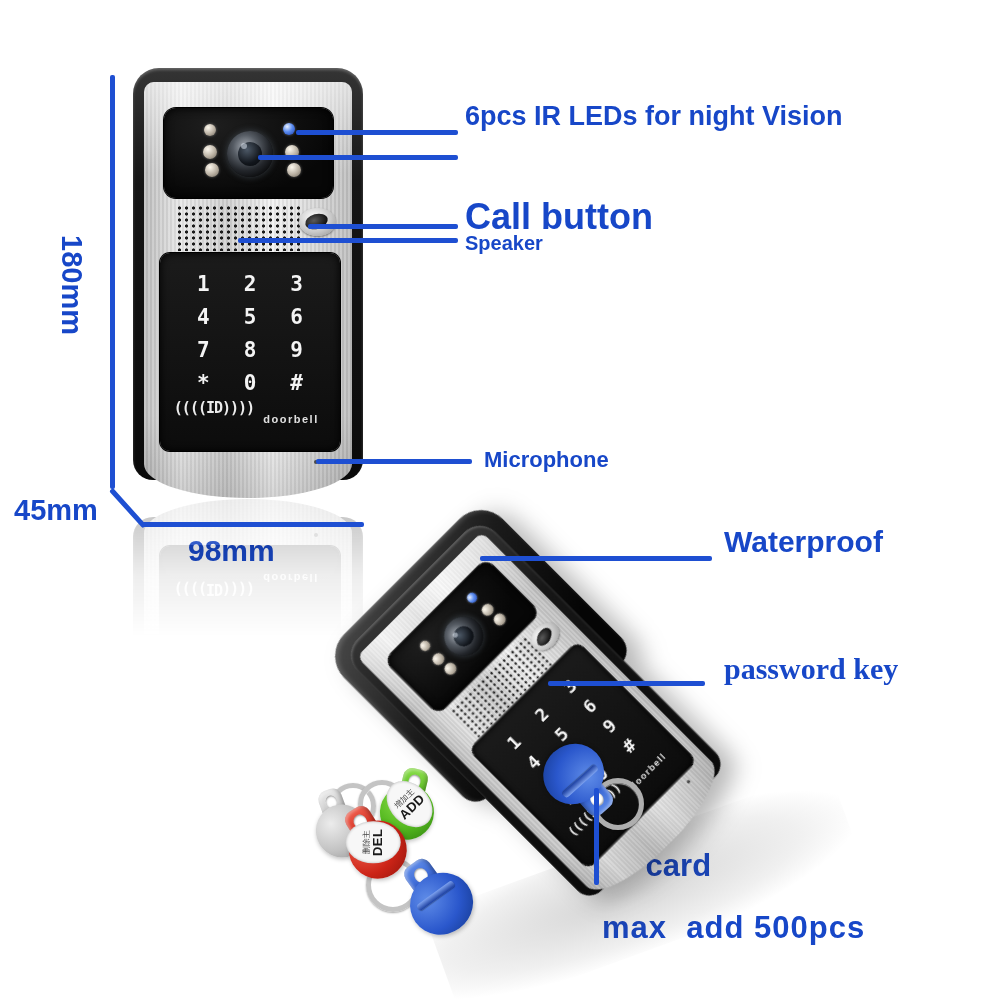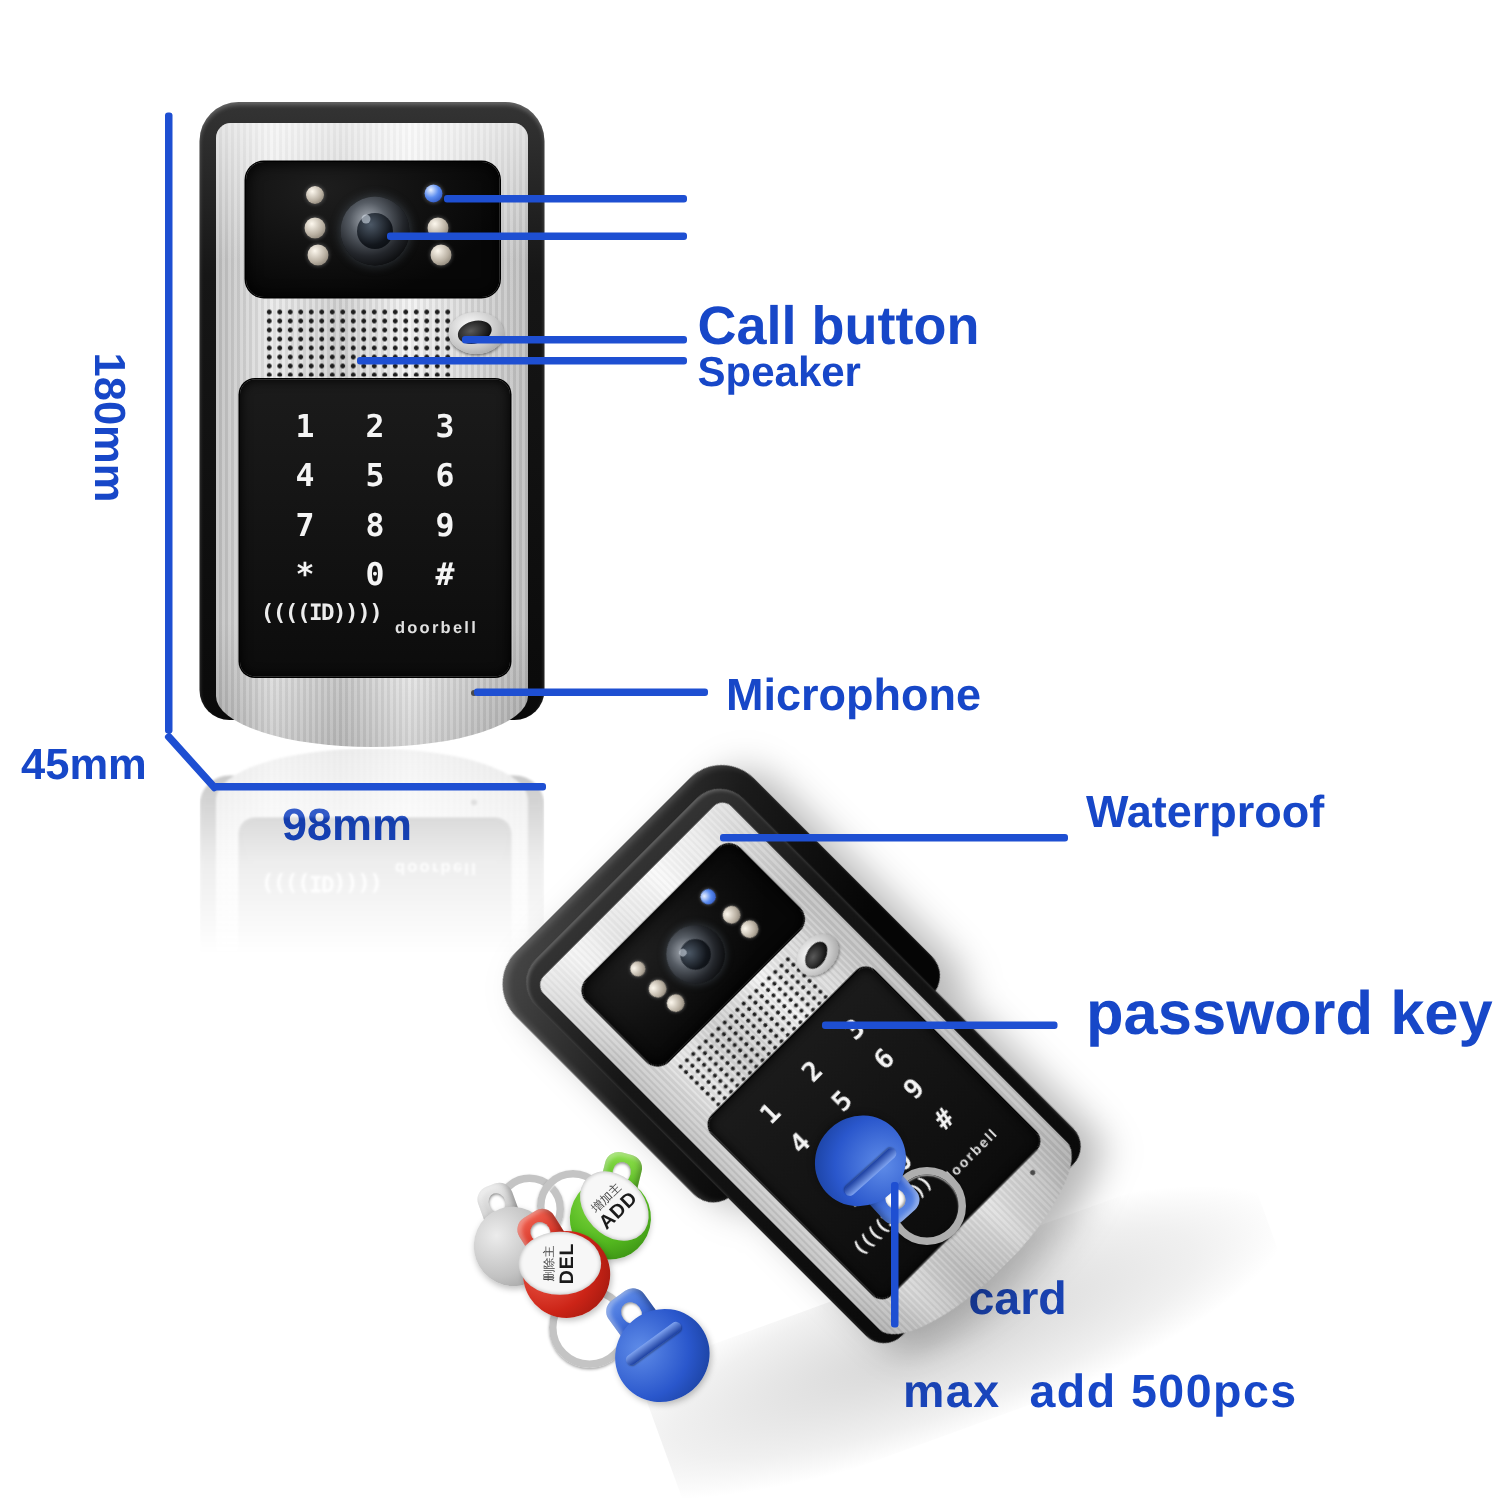--- a/index.html
+++ b/index.html
@@ -4,24 +4,24 @@
 <style>
   html,body{margin:0;padding:0;background:#fff;}
   #canvas{position:relative;width:1000px;height:1000px;background:#fff;overflow:hidden;
           font-family:"Liberation Sans",sans-serif;}
 
   
   .lbl{position:absolute;color:#1747c8;font-weight:bold;white-space:pre;}
   .lbl-ir        {left:465px;top:101px;font-size:27px;}
   .lbl-camera    {left:465px;top:138px;font-size:27px;}
   .lbl-call      {left:465px;top:196px;font-size:36px;}
-  .lbl-speaker   {left:465px;top:232px;font-size:28px;}
-  .lbl-mic       {left:484px;top:447px;font-size:30px;text-align:center;}
+  .lbl-speaker   {left:465px;top:232px;font-size:20px;}
+  .lbl-mic       {left:484px;top:447px;font-size:22px;text-align:center;}
   .lbl-waterproof{left:724px;top:525px;font-size:30px;}
-  .lbl-password  {left:724px;top:652px;font-size:41px;}
+  .lbl-password  {left:724px;top:652px;font-size:30px;font-family:Liberation Serif, serif;}
   .lbl-idcard    {left:606px;top:848px;font-size:31px;}
   .lbl-max       {left:602px;top:910px;font-size:31px;letter-spacing:1px;}
   .lbl-180{left:13px;top:270px;width:120px;height:30px;font-size:29px;text-align:center;
            transform:rotate(90deg);transform-origin:50% 50%;}
   .lbl-45 {left:14px;top:494px;font-size:29px;}
   .lbl-98 {left:188px;top:534px;font-size:30px;}
 
   
   .cline{position:absolute;height:5px;background:#1e4fd2;border-radius:2px;z-index:30;}
   .l-ir       {left:296px;top:130px;width:162px;}
@@ -285,20 +285,21 @@
   <div class="cline l-speaker"></div>
   <div class="cline l-mic"></div>
   <div class="cline l-water"></div>
   <div class="cline l-password"></div>
   <div class="cline l-idcard"></div>
 
   <div class="cline l-dimv"></div>
   <div class="cline l-dimd"></div>
   <div class="cline l-dimh"></div>
 
+  <div class="lbl lbl-ir">6pcs IR LEDs for night Vision</div>
   <div class="lbl lbl-call">Call button</div>
   <div class="lbl lbl-speaker">Speaker</div>
   <div class="lbl lbl-mic">Microphone</div>
   <div class="lbl lbl-waterproof">Waterproof</div>
   <div class="lbl lbl-password">password key</div>
   <div class="lbl lbl-idcard">ID card</div>
   <div class="lbl lbl-max">max  add 500pcs</div>
   <div class="lbl lbl-180">180mm</div>
   <div class="lbl lbl-45">45mm</div>
   <div class="lbl lbl-98">98mm</div>

